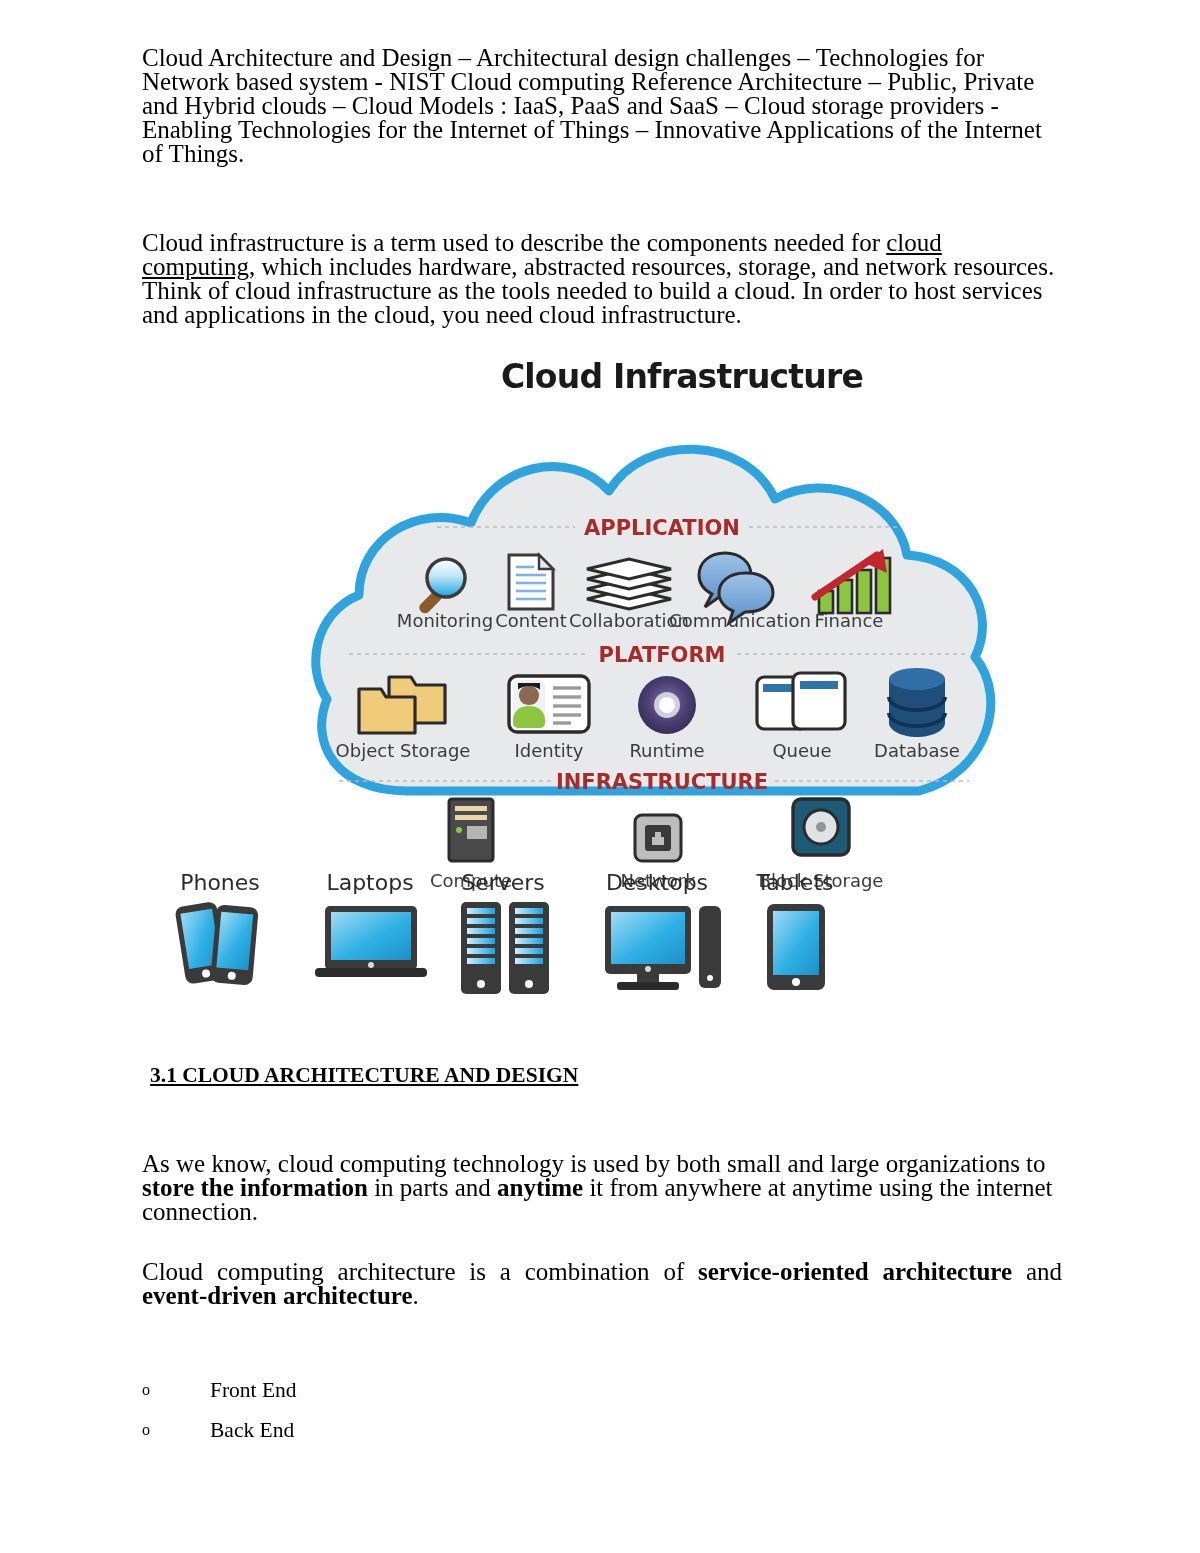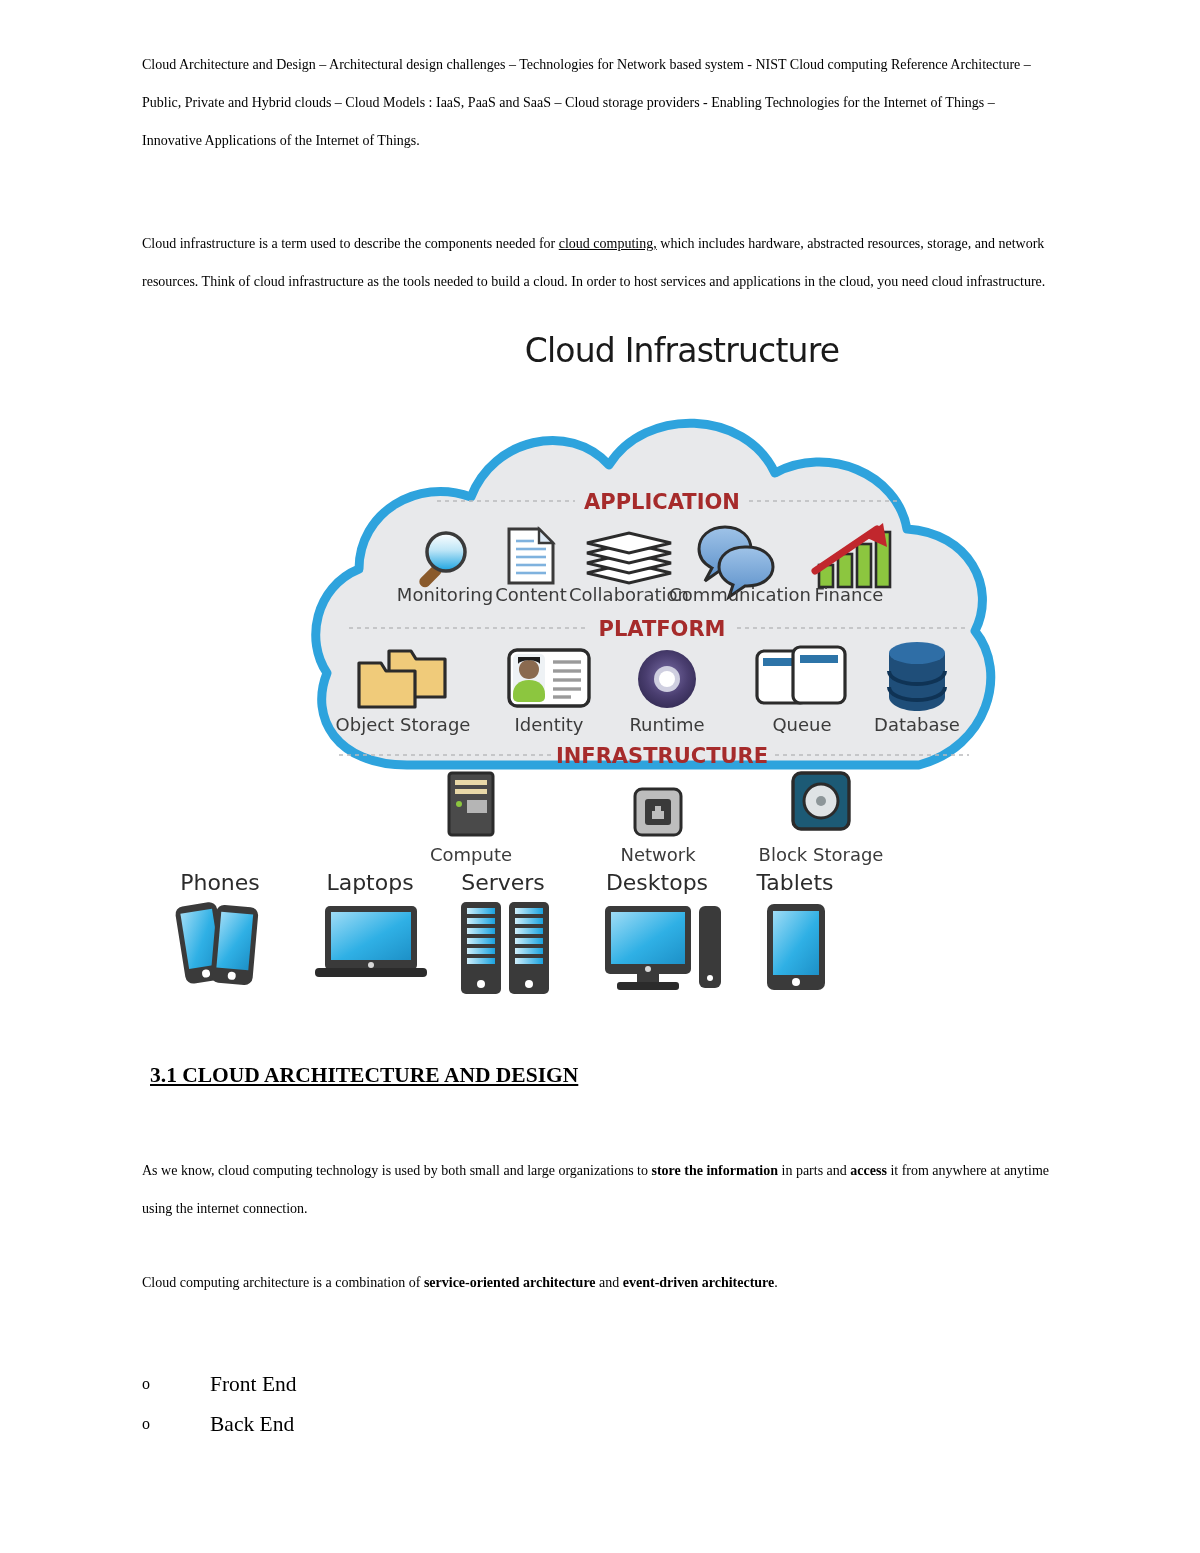--- a/index.html
+++ b/index.html
@@ -29,22 +29,22 @@
   .doc-title {
     text-align: center;
     font-weight: bold;
     font-size: 21px;
     letter-spacing: 0.3px;
     margin: 0;
     padding-top: 112px;
   }
 
   .para {
-    font-size: 14px;
-    line-height: 38px;
+    font-size: 25px;
+    line-height: 24px;
     margin: 0;
     text-align: left;
   }
 
   .para.justify { text-align: justify; }
 
   .syllabus {
     padding-top: 46px;
   }
 
@@ -90,21 +90,21 @@
   .figure {
     position: relative;
     width: 720px;
     height: 545px;
     margin: 0 auto;
     margin-top: 30px;
     margin-left: 175px;
   }
   .fig-title {
     font-family: "DejaVu Sans", sans-serif;
-    font-weight: normal;
+    font-weight: bold;
     font-size: 33px;
     letter-spacing: -0.8px;
     color: #1a1a1a;
     text-align: center;
     margin: 0;
     padding-left: 10px;
   }
   .fig-svg-wrap {
     position: absolute;
     top: 42px;
@@ -390,21 +390,21 @@
       </g>
     </svg>
   </div>
 
   <div style="position:absolute; left:142px; top:1055px; width:920px;">
 
     <div class="section-head">3.1 CLOUD ARCHITECTURE AND DESIGN</div>
 
     <div class="gap-lg"></div>
 
-    <p class="para"><span>As we know, cloud computing technology is used by both small and large organizations to </span><span class="b">store the information</span><span> in parts and </span><span class="b">access</span><span> it from anywhere at anytime using the internet connection.</span></p>
+    <p class="para"><span>As we know, cloud computing technology is used by both small and large organizations to </span><span class="b">store the information</span><span> in parts and </span><span class="b">anytime</span><span> it from anywhere at anytime using the internet connection.</span></p>
 
     <div class="gap-md"></div>
 
     <p class="para justify"><span>Cloud computing architecture is a combination of </span><span class="b">service-oriented architecture</span><span> and </span><span class="b">event-driven architecture</span><span>.</span></p>
 
     <div class="gap-md"></div>
 
 
     <div class="gap-sm"></div>
 

